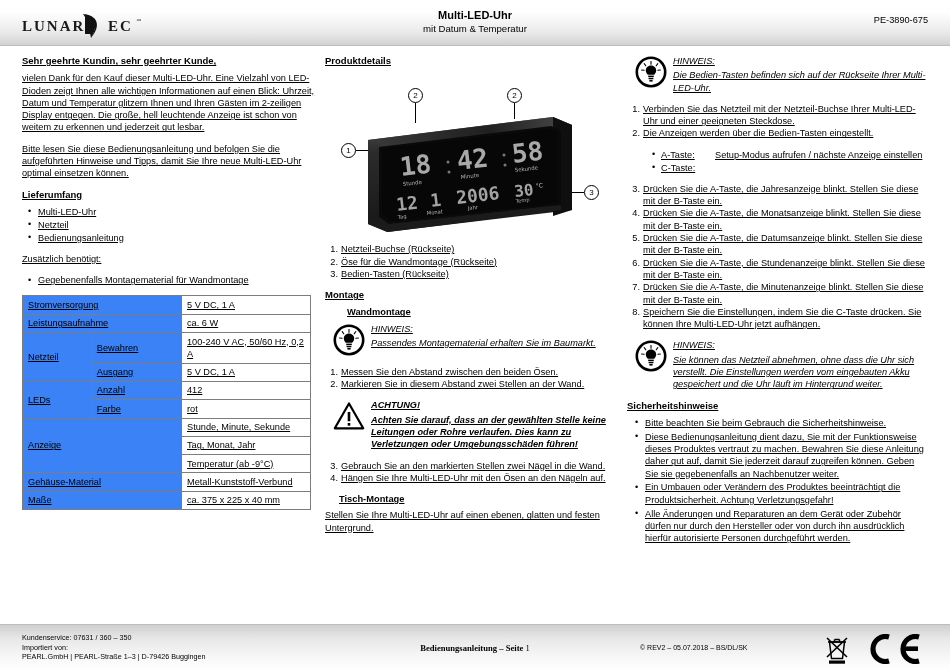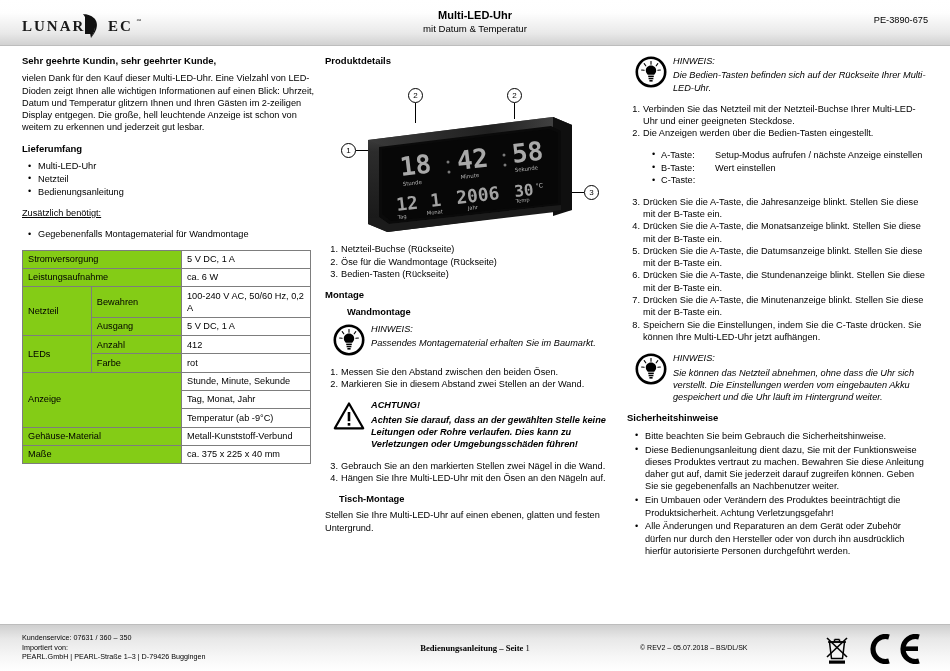--- a/index.html
+++ b/index.html
@@ -82,20 +82,21 @@
     right: 22px; top: 15px;
     font-size: 9.2px;
   }
 
   
   .col {
     position: absolute;
     top: 55px;
     font-size: 9.2px;
     line-height: 12.3px;
+    text-decoration: underline;
   }
   .col1 { left: 22px;  width: 295px; }
   .col2 { left: 325px; width: 292px; }
   .col3 { left: 627px; width: 302px; }
 
   h2.sect {
     font-size: 9.5px;
     font-weight: bold;
     margin: 0 0 5px 0;
     padding: 0;
@@ -169,21 +170,21 @@
     width: 289px;
     margin-top: 4px;
     font-size: 9.2px;
   }
   table.techdata td {
     border: 1px solid #7d7d7d;
     padding: 2.5px 5px 2.5px 5px;
     vertical-align: middle;
     height: 11px;
   }
-  table.techdata td.lbl   { background: #84cc16; }
+  table.techdata td.lbl   { background: #3b82f6; }
   table.techdata td.val   { background: #ffffff; }
 
   
   .note {
     position: relative;
     margin: 0 0 9px 0;
     padding-left: 46px;
     min-height: 34px;
     font-style: italic;
   }
@@ -295,20 +296,21 @@
     </div>
     <div class="header-title">Multi-LED-Uhr</div>
     <div class="header-subtitle">mit Datum &amp; Temperatur</div>
     <div class="header-code">PE-3890-675</div>
   </div>
   <div class="header-rule"></div>
 
   <div class="col col1">
     <h2 class="sect">Sehr geehrte Kundin, sehr geehrter Kunde,</h2>
     <p class="para">vielen Dank für den Kauf dieser Multi-LED-Uhr. Eine Vielzahl von LED-Dioden zeigt Ihnen alle wichtigen Informationen auf einen Blick: Uhrzeit, Datum und Temperatur glitzern Ihnen und Ihren Gästen im 2-zeiligen Display entgegen. Die große, hell leuchtende Anzeige ist schon von weitem zu erkennen und jederzeit gut lesbar.</p>
+    <p class="para">Bitte lesen Sie diese Bedienungsanleitung und befolgen Sie die aufgeführten Hinweise und Tipps, damit Sie Ihre neue Multi-LED-Uhr optimal einsetzen können.</p>
 
     <h2 class="sect">Lieferumfang</h2>
     <ul class="bullets">
       <li>Multi-LED-Uhr</li>
       <li>Netzteil</li>
       <li>Bedienungsanleitung</li>
     </ul>
 
     <p class="para underline-head">Zusätzlich benötigt:</p>
     <ul class="bullets">
@@ -532,26 +534,20 @@
 
     <ul class="bullets sub">
       <li>
         <div class="taste-row">
           <span class="taste-key">A-Taste:</span>
           <span class="taste-val">Setup-Modus aufrufen / nächste Anzeige einstellen</span>
         </div>
       </li>
       <li>
         <div class="taste-row">
-          <span class="taste-key">B-Taste:</span>
-          <span class="taste-val">Wert einstellen</span>
-        </div>
-      </li>
-      <li>
-        <div class="taste-row">
           <span class="taste-key">C-Taste:</span>
         </div>
       </li>
     </ul>
 
     <ol class="nums" style="counter-reset:n 2;">
       <li>Drücken Sie die A-Taste, die Jahresanzeige blinkt. Stellen Sie diese mit der B-Taste ein.</li>
       <li>Drücken Sie die A-Taste, die Monatsanzeige blinkt. Stellen Sie diese mit der B-Taste ein.</li>
       <li>Drücken Sie die A-Taste, die Datumsanzeige blinkt. Stellen Sie diese mit der B-Taste ein.</li>
       <li>Drücken Sie die A-Taste, die Stundenanzeige blinkt. Stellen Sie diese mit der B-Taste ein.</li>

